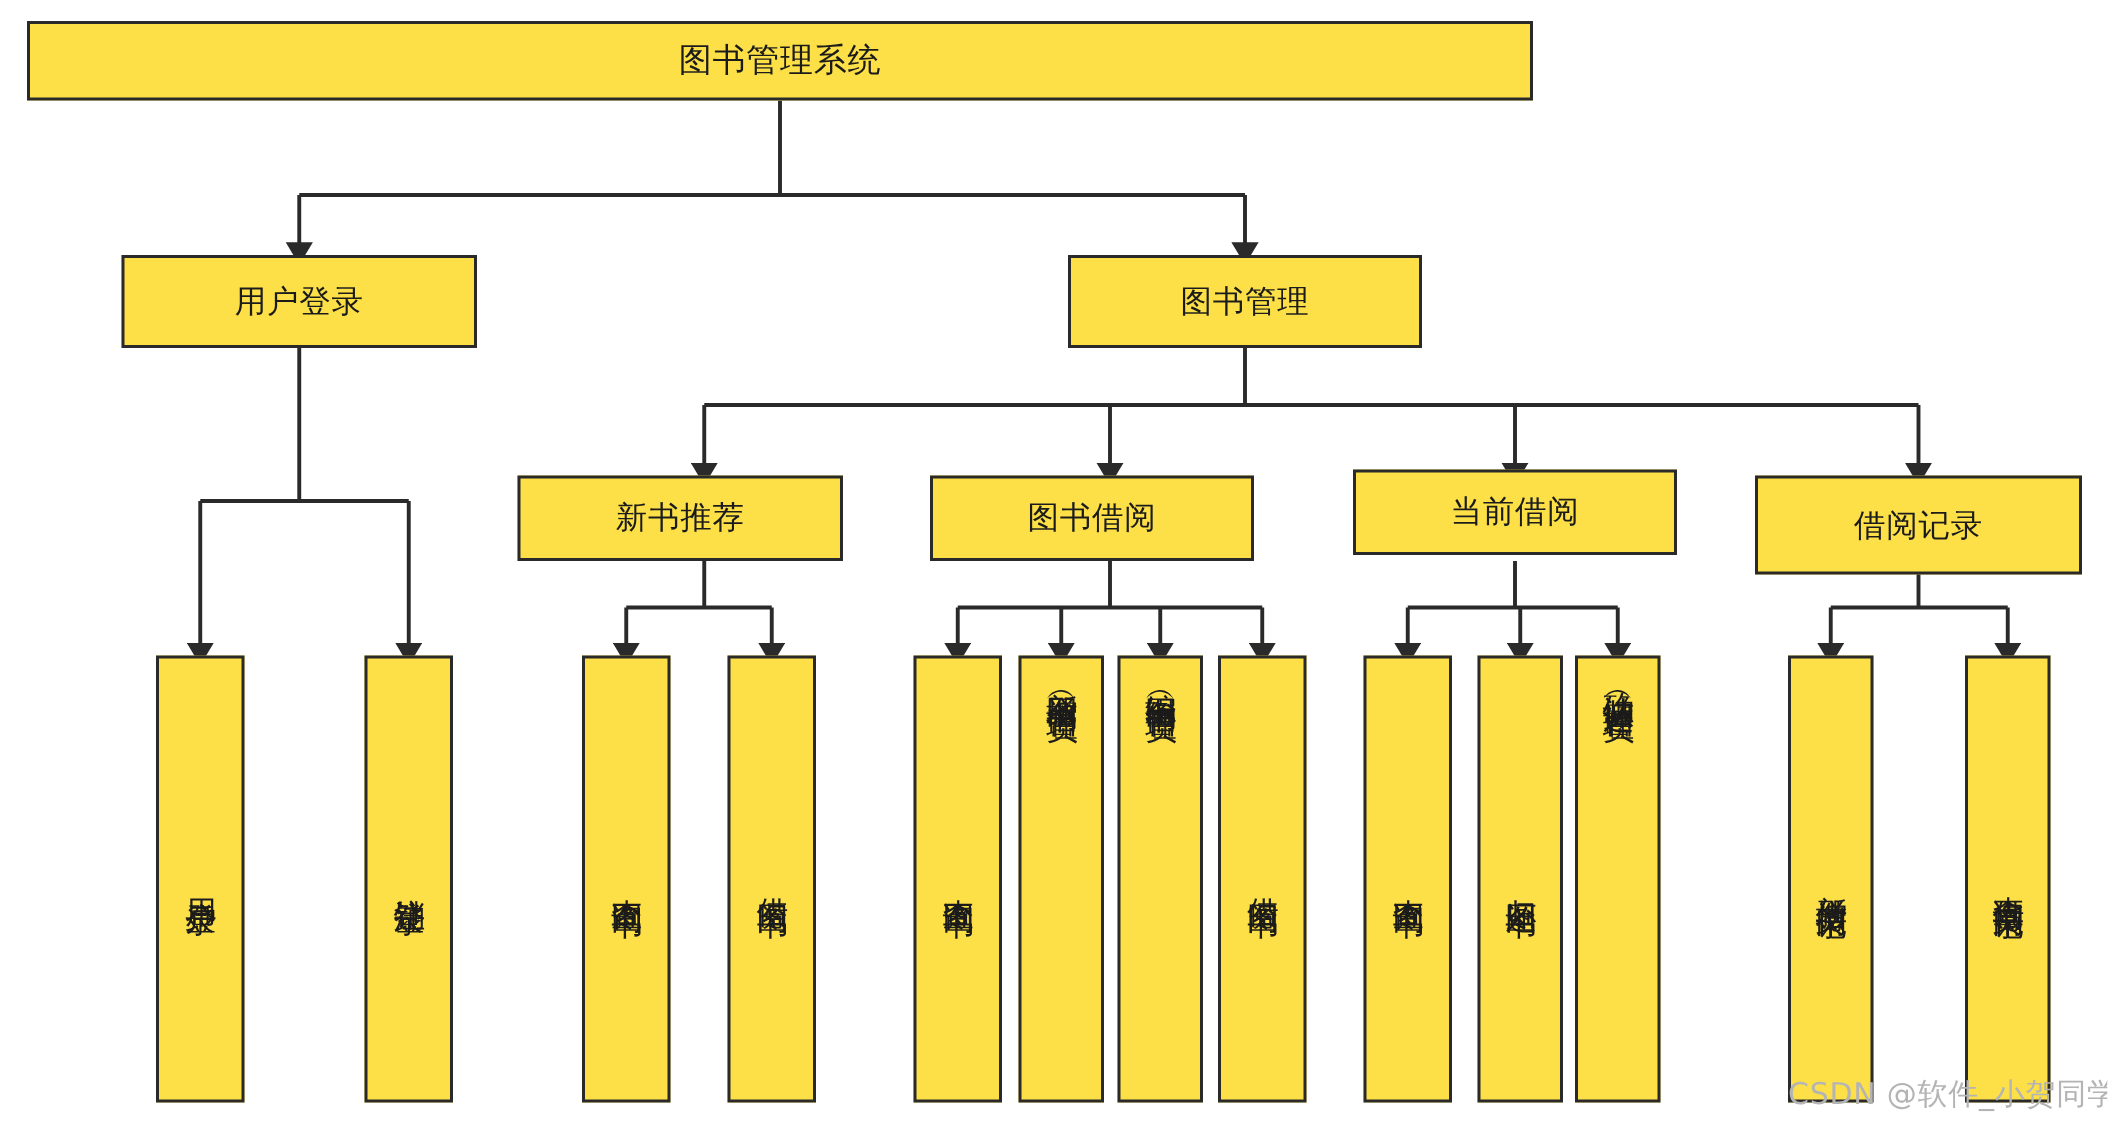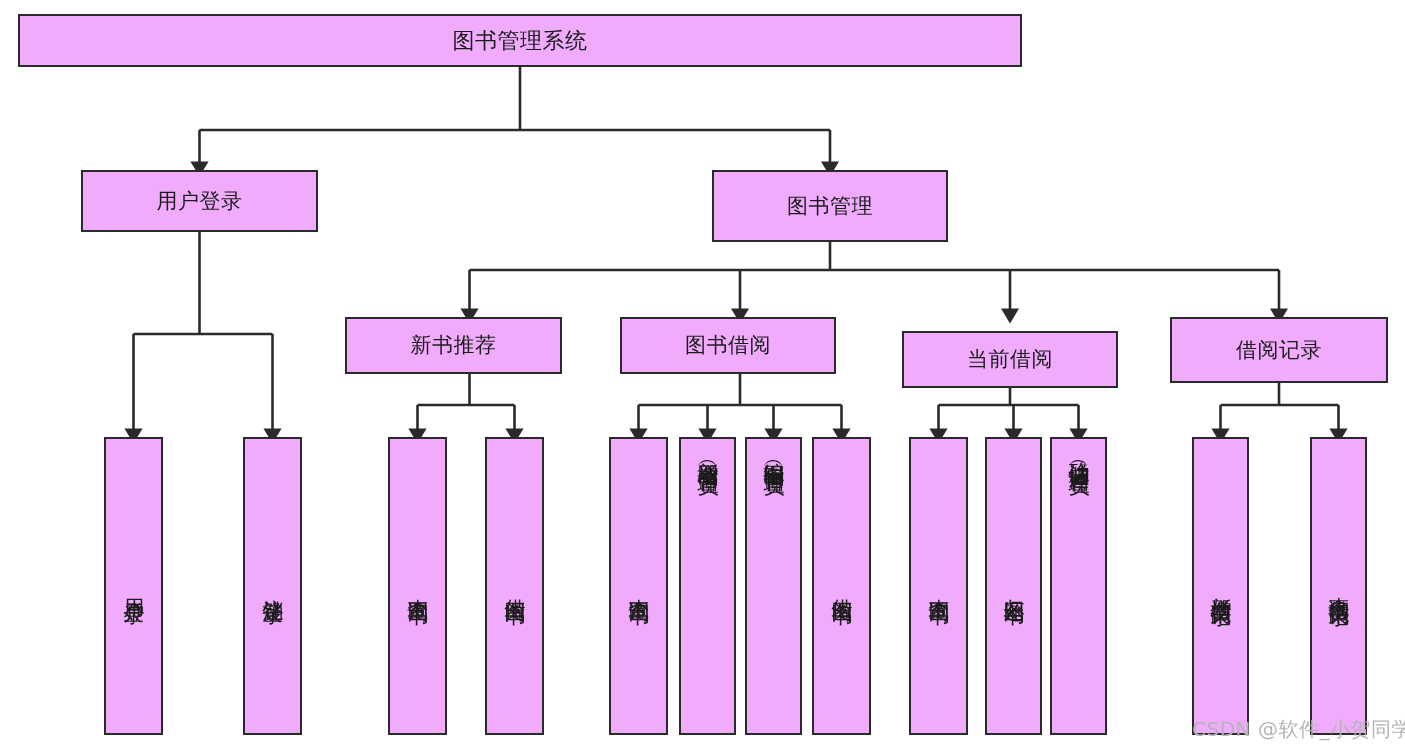--- a/index.html
+++ b/index.html
@@ -23,21 +23,21 @@
     left: 0;
     top: 0;
     width: 1405px;
     height: 747px;
     pointer-events: none;
   }
   .node {
     position: absolute;
     box-sizing: border-box;
     border: 2px solid #2a2a2a;
-    background: #f0abfc;
+    background: #fde047;
     display: flex;
     align-items: center;
     justify-content: center;
     color: #1b1b1b;
     z-index: 2;
   }
   .node .label {
     display: block;
     text-align: center;
     line-height: 1.25;
@@ -126,31 +126,31 @@
       </g>
   </svg>
 
   <div class="node root horiz" style="left: 18px; top: 14px; width: 1004px; height: 53px;">
     <span class="label">图书管理系统</span>
   </div>
 
   <div class="node horiz" style="left: 81px; top: 170px; width: 237px; height: 62px;">
     <span class="label">用户登录</span>
   </div>
-  <div class="node horiz" style="left: 712px; top: 170px; width: 236px; height: 72px;">
+  <div class="node horiz" style="left: 712px; top: 170px; width: 236px; height: 62px;">
     <span class="label">图书管理</span>
   </div>
 
   <div class="node horiz" style="left: 345px; top: 317px; width: 217px; height: 57px;">
     <span class="label">新书推荐</span>
   </div>
   <div class="node horiz" style="left: 620px; top: 317px; width: 216px; height: 57px;">
     <span class="label">图书借阅</span>
   </div>
-  <div class="node horiz" style="left: 902px; top: 331px; width: 216px; height: 57px; align-items: center;">
+  <div class="node horiz" style="left: 902px; top: 313px; width: 216px; height: 57px; align-items: center;">
     <span class="label">当前借阅</span>
   </div>
   <div class="node horiz" style="left: 1170px; top: 317px; width: 218px; height: 66px;">
     <span class="label">借阅记录</span>
   </div>
 
   <div class="node vert centered" style="left: 104px; top: 437px; width: 59px; height: 298px;">
     <span class="label">用户登录</span>
   </div>
   <div class="node vert centered" style="left: 243px; top: 437px; width: 59px; height: 298px;">

